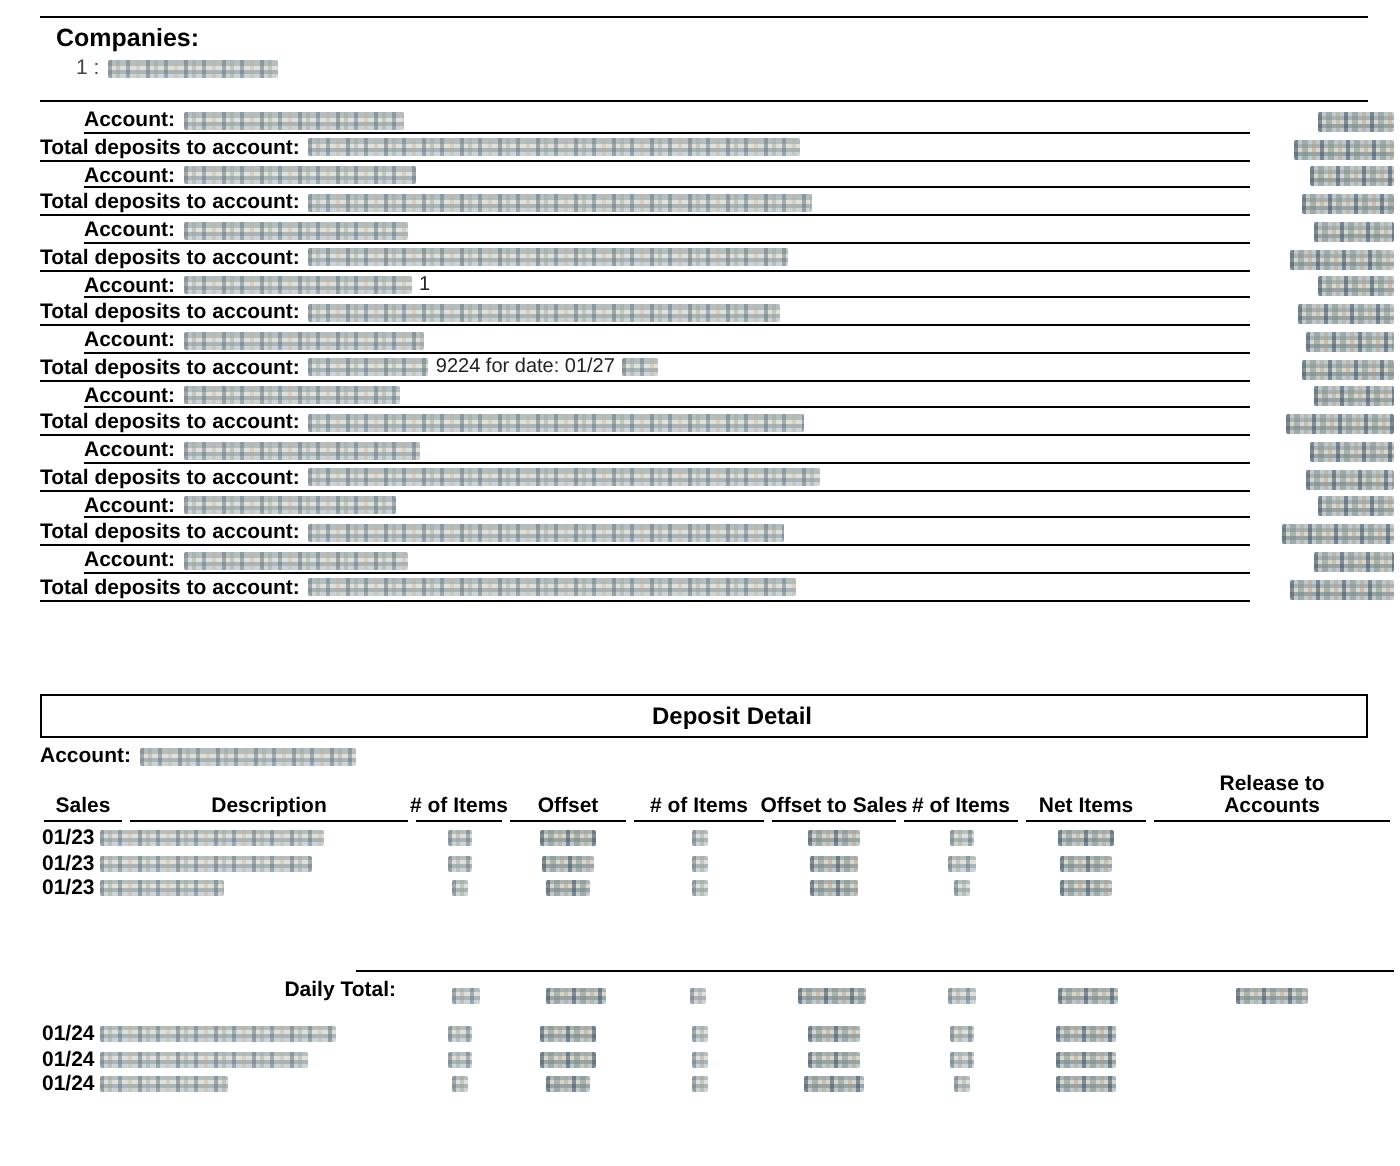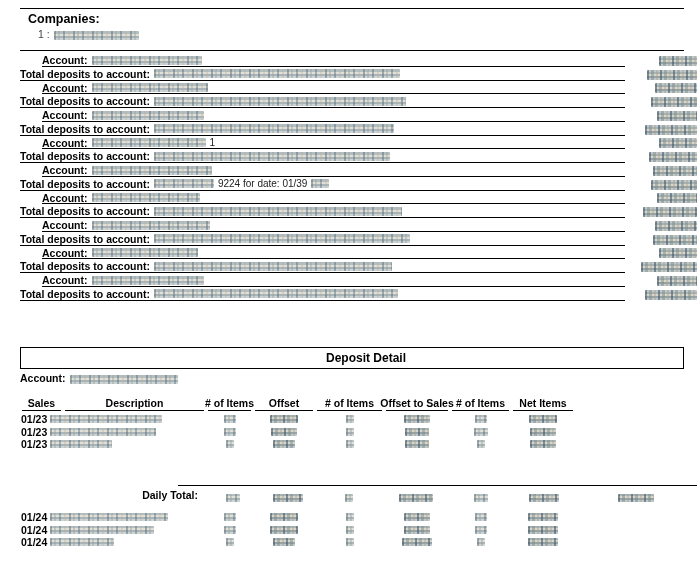--- a/index.html
+++ b/index.html
@@ -160,21 +160,21 @@
           <span class="slabel">Account:</span>
           <span class="px" style="width: 120px;"></span>
         </div>
         <span class="px amt samount" style="width: 44px;"></span>
       </div>
       <div class="srow">
         <div class="sline"></div>
         <div class="scontent">
           <span class="slabel">Total deposits to account:</span>
           <span class="px" style="width: 60px;"></span>
-          <span class="sfrag">9224 for date: 01/39</span>
+          <span class="sfrag">9224 for date: 01/27</span>
           <span class="px" style="width: 18px;"></span>
         </div>
         <span class="px amt samount" style="width: 46px;"></span>
       </div>
       <div class="srow indent">
         <div class="sline"></div>
         <div class="scontent">
           <span class="slabel">Account:</span>
           <span class="px" style="width: 108px;"></span>
         </div>
@@ -250,20 +250,22 @@
   <div id="detail-table">
       <div class="drow dhead">
         <div class="hcell">Sales</div>
         <div class="hcell">Description</div>
         <div class="hcell"># of Items</div>
         <div class="hcell">Offset</div>
         <div class="hcell"># of Items</div>
         <div class="hcell">Offset to Sales</div>
         <div class="hcell"># of Items</div>
         <div class="hcell">Net Items</div>
+        <div class="hcell pre">Release to
+Accounts</div>
       </div>
       <div class="dbody">
         <div class="drow r">
           <div class="cell date">01/23</div>
           <div class="cell desc">
             <span class="px" style="width: 112px;"></span>
           </div>
           <div class="cell">
             <span class="px" style="width: 12px;"></span>
           </div>

